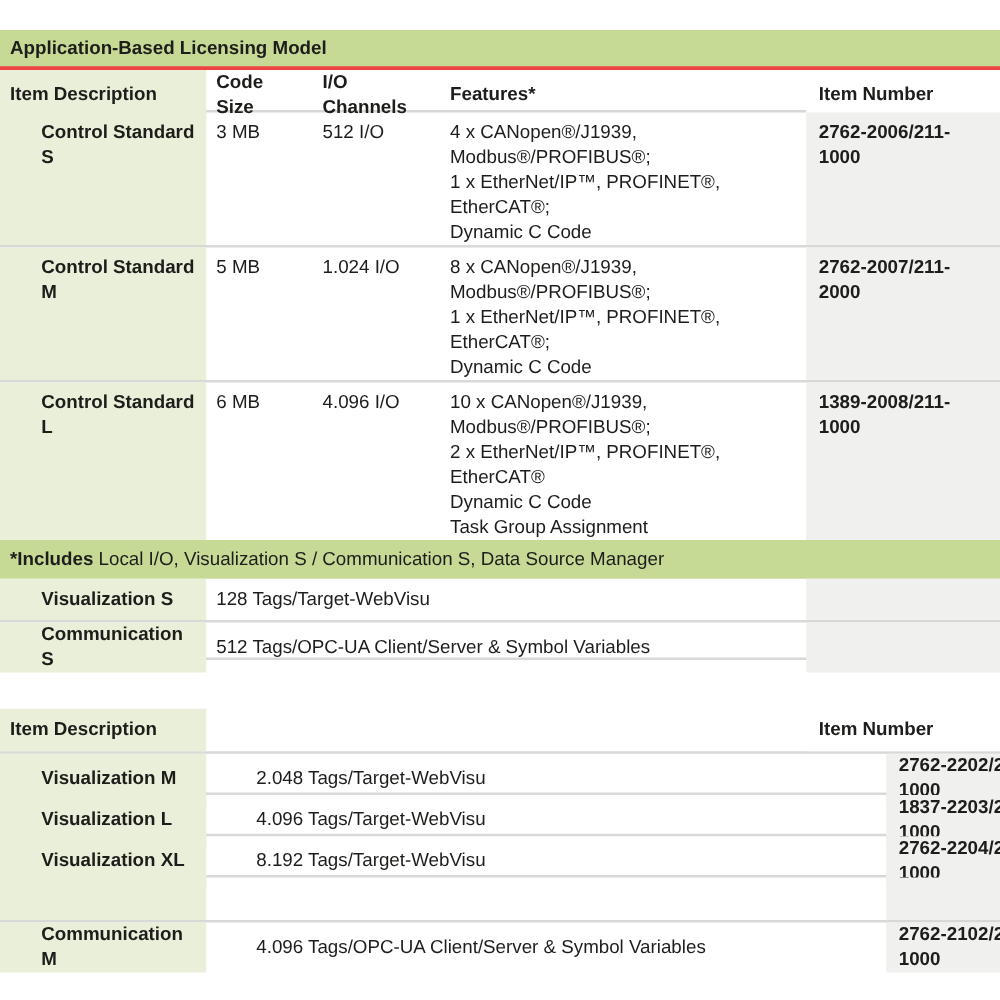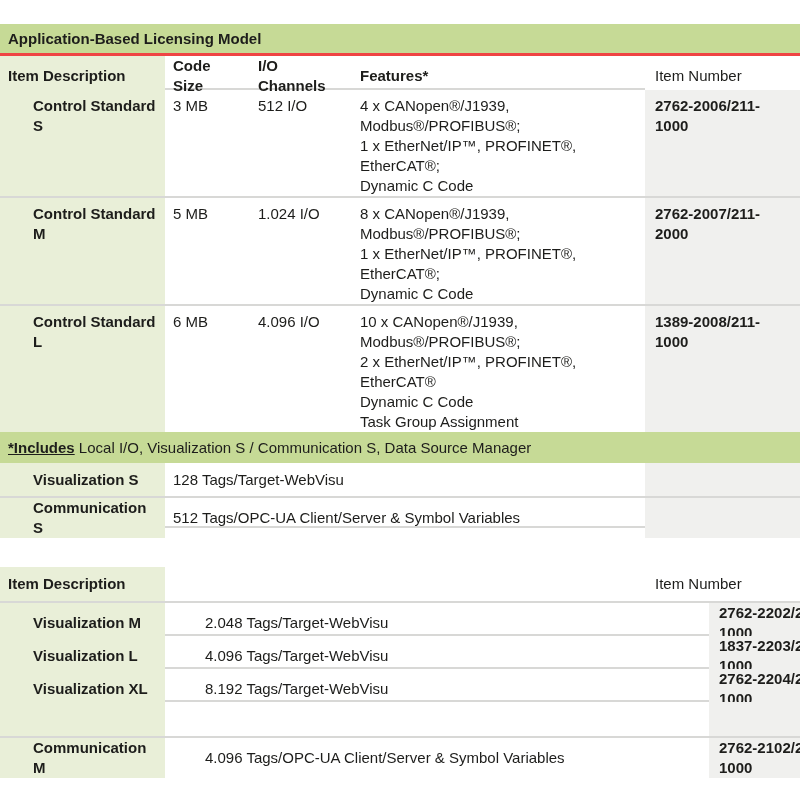--- a/index.html
+++ b/index.html
@@ -22,42 +22,42 @@
   
   .band{
     background:var(--band-green);
     height:32px;
     display:flex;align-items:center;
     padding:0 8px;
     font-weight:700;
     border-bottom:3px solid #ef4444;
   }
   .band-note{height:31px;font-weight:400;border-bottom:none;}
-  .band-note .bold{font-weight:700;text-decoration:underline;}
+  .band-note .bold{font-weight:700;}
   .band-note .rest{white-space:pre;}
 
   
   .t1row{display:grid;grid-template-columns:165px 85px 102px 293px 155px;}
   .t1xrow{display:grid;grid-template-columns:165px 480px 155px;}
   
   .t2row{display:grid;grid-template-columns:165px 480px 155px;}
 
   .sep-top{border-top:2px solid var(--sep);}
   .sep-bottom{border-bottom:2px solid var(--sep);}
 
   .cell{padding:6px 8px 0 8px;line-height:20px;}
   .c-desc{background:var(--tint-green);font-weight:700;padding-left:33px;}
   .c-num{background:var(--col-gray);font-weight:700;padding-left:10px;}
   .features{white-space:pre-line;}
 
   
   .thead{height:32px;}
   .thead .cell{padding-top:0;display:flex;align-items:center;font-weight:700;}
   .thead .c-desc{background:var(--tint-green);padding-left:8px;}
-  .thead .c-num{background:#ffffff;font-weight:400;padding-left:10px;}
+  .thead .c-num{background:#ffffff;font-weight:700;padding-left:10px;}
   .t2 .thead{height:34px;}
 
   
   .row-s{min-height:86px;}
   .row-m{min-height:86px;}
   .row-l{min-height:92px;}
 
   
   .slim .cell{padding-top:0;display:flex;align-items:center;}
   .slim{height:33px;}

